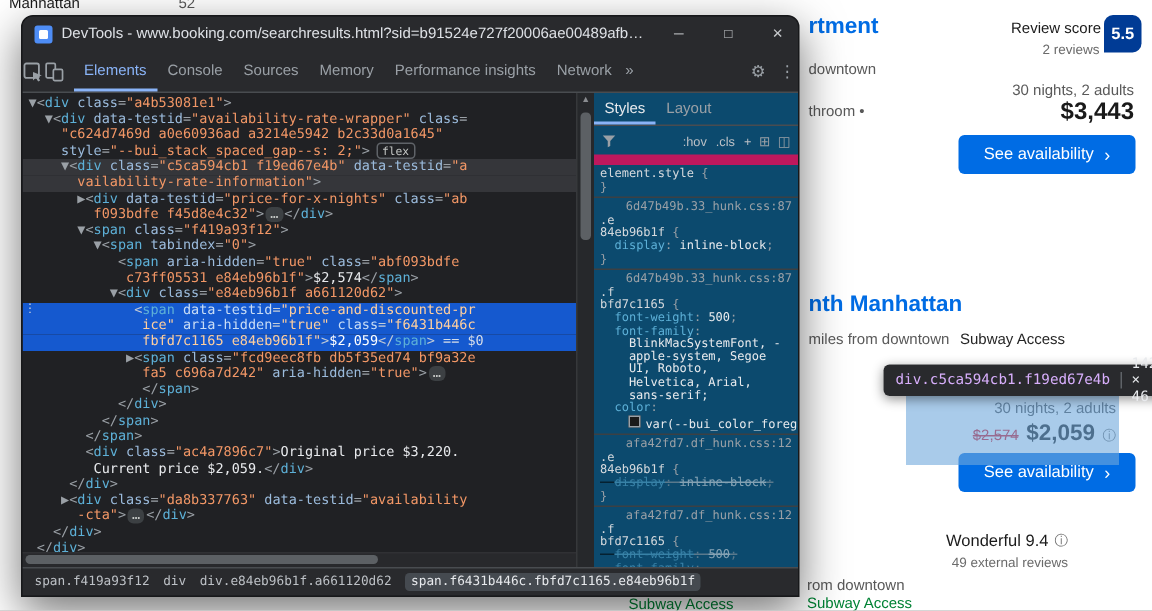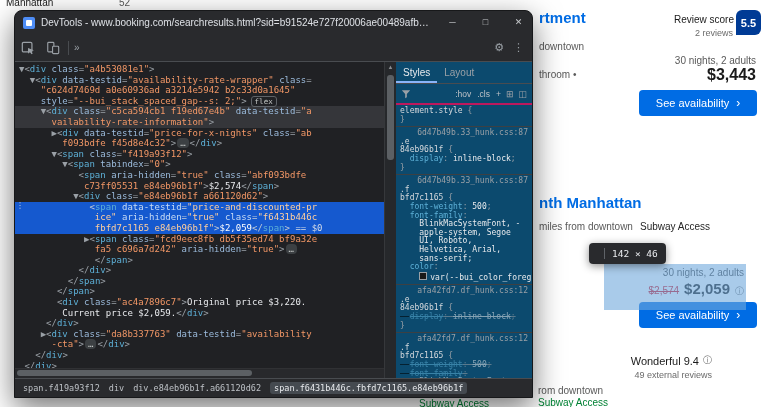--- a/index.html
+++ b/index.html
@@ -98,21 +98,21 @@
   .gdots{position:absolute;left:1px;top:139px;font-size:8px;color:#cfd6df;z-index:2;}
 
   .vscroll{width:11px;background:#26282b;position:relative;border-left:1px solid #36383b;flex:0 0 auto;}
   .vs-arrow{position:absolute;top:2px;left:0;right:0;text-align:center;font-size:6px;color:#8a8d91;}
   .vs-thumb{position:absolute;top:13px;left:2px;right:2px;height:85px;background:#5c6064;border-radius:3px;cursor:pointer;}
 
   .styles{flex:1;display:flex;flex-direction:column;min-width:0;background:#0c4a6e;}
   .stabs{height:21px;display:flex;align-items:stretch;border-bottom:1px solid #494c50;flex:0 0 auto;}
   .stab{padding:0 7px;font-size:10px;color:#9aa0a6;display:flex;align-items:center;cursor:pointer;}
   .stab.on{color:#e8eaed;box-shadow:inset 0 -2px 0 #8ab4f8;}
-  .sfilter{height:19px;display:flex;align-items:center;gap:5px;padding:0 5px;border-bottom:2px solid #be185d;flex:0 0 auto;}
+  .sfilter{height:19px;display:flex;align-items:center;gap:5px;padding:0 5px;border-bottom:7px solid #be185d;flex:0 0 auto;}
   .fspacer{flex:1;}
   .fbtn{font-size:8.5px;color:#bdc1c6;cursor:pointer;}
   .ficon{font-size:9px;color:#9aa0a6;cursor:pointer;}
   .srules{flex:1;overflow:hidden;padding:2px 4px;font-family:"DejaVu Sans Mono",monospace;font-size:8px;}
   .srules .cl{line-height:8.6px;white-space:pre;}
   .cl.right{text-align:right;}
   .sep{border-top:1px solid #3c4043;margin:2px -4px;}
   .tk-sl{color:#d5d9dd;}
   .tk-pr{color:#5db0d7;}
   .tk-vl{color:#e8eaed;}
@@ -158,20 +158,21 @@
     <div class="abs c2-priceline">
       <span class="old-price">$2,574</span>
       <span class="new-price">$2,059</span>
       <span class="inf">ⓘ</span>
     </div>
     <div class="bk-btn btn2">
       <span>See availability</span>
       <span class="chev">›</span>
     </div>
     <div class="abs el-tooltip">
+      <span class="tt-sel">div.c5ca594cb1.f19ed67e4b</span>
       <span class="tt-div"></span>
       <span class="tt-dims">142 × 46</span>
     </div>
 
     <div class="abs c3-rating">
       <span>Wonderful 9.4</span>
       <span class="inf">ⓘ</span>
     </div>
     <span class="abs c3-reviews">49 external reviews</span>
     <span class="abs c3-loc">rom downtown</span>
@@ -196,20 +197,28 @@
           <path d="M8 8 L14.8 10.6 L11.7 11.5 L13.4 14.4 L11.9 15.2 L10.2 12.3 L8 14.5 Z" fill="#9aa0a6"></path>
         </svg>
       </div>
       <div class="tb-ico">
         <svg width="14" height="14" viewBox="0 0 16 16">
           <rect x="2" y="1.5" width="7" height="11" rx="1" fill="none" stroke="#9aa0a6" stroke-width="1.3"></rect>
           <rect x="7.5" y="6" width="7" height="8.5" rx="1" fill="#292a2d" stroke="#9aa0a6" stroke-width="1.3"></rect>
         </svg>
       </div>
       <div class="tb-sep"></div>
+      <div class="tabs" id="main-tabs">
+          <div class="tab on">Elements</div>
+          <div class="tab">Console</div>
+          <div class="tab">Sources</div>
+          <div class="tab">Memory</div>
+          <div class="tab">Performance insights</div>
+          <div class="tab">Network</div>
+        </div>
       <span class="more">»</span>
       <div class="badges">
         <span class="bdg">
           <span class="err">
               <i>✕</i>
             </span>
           <span class="cnt">35</span>
         </span>
         <span class="bdg">
           <span class="wrn"></span>

